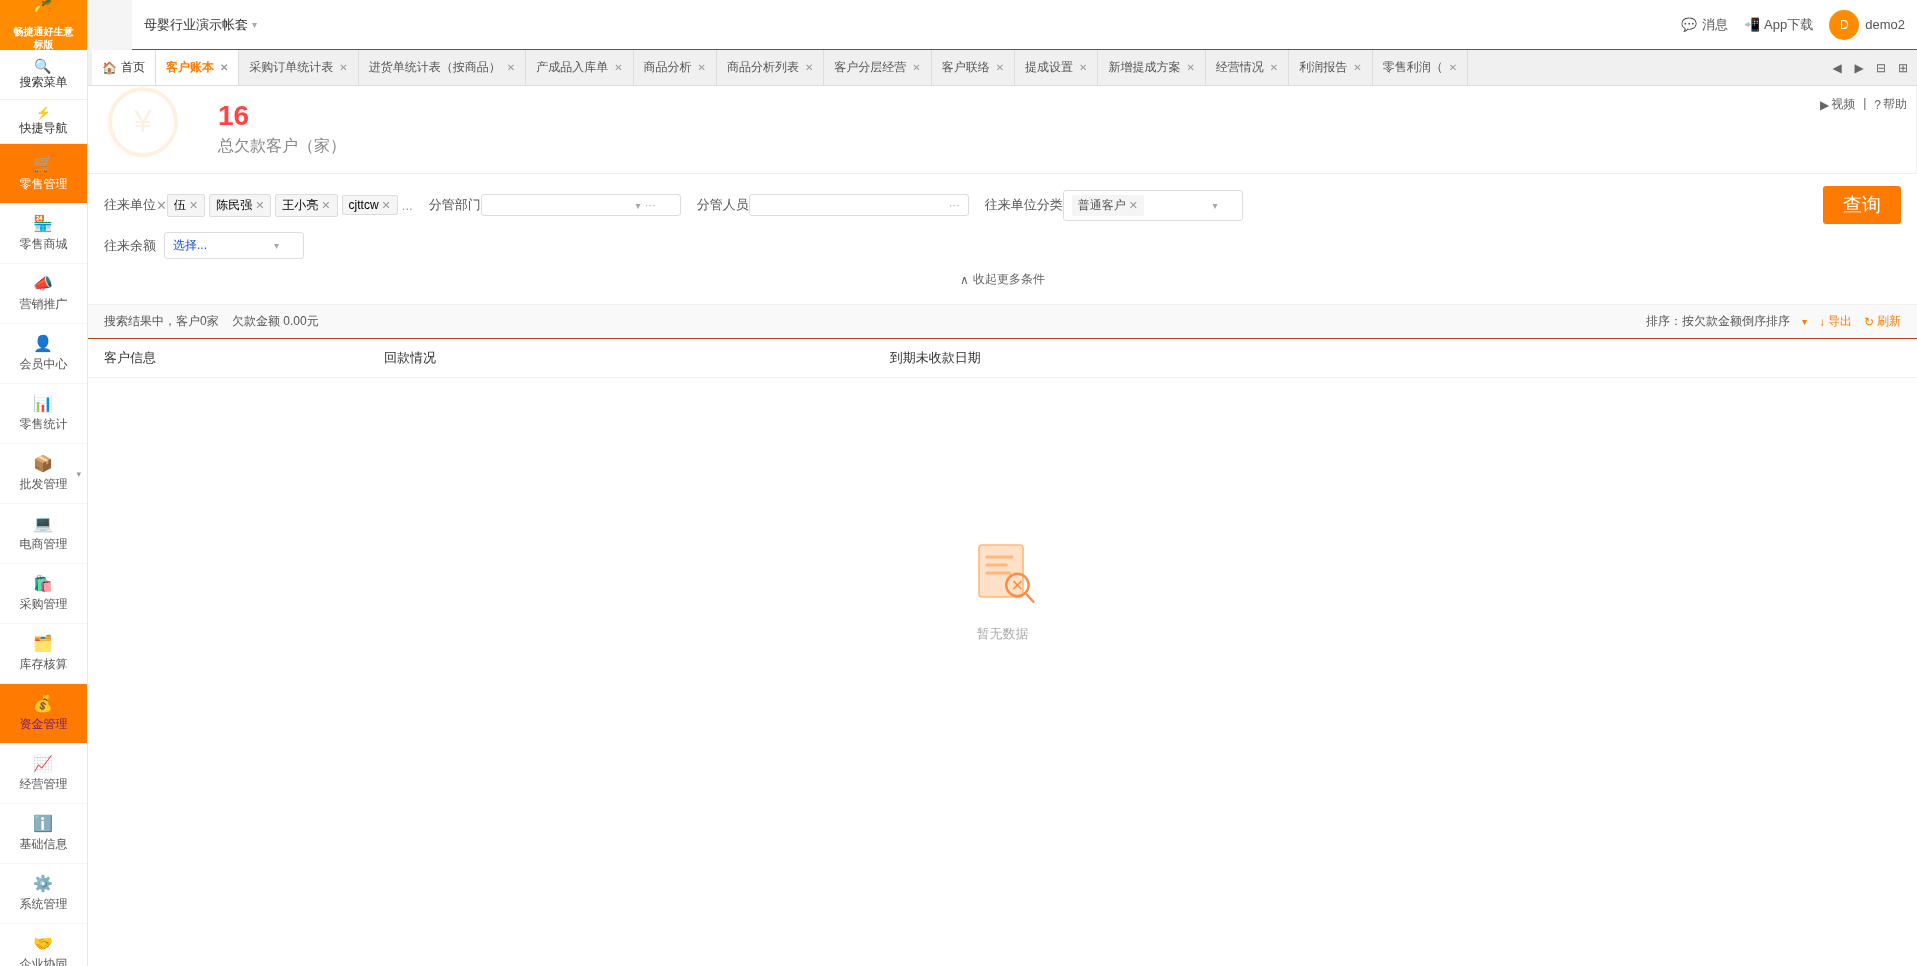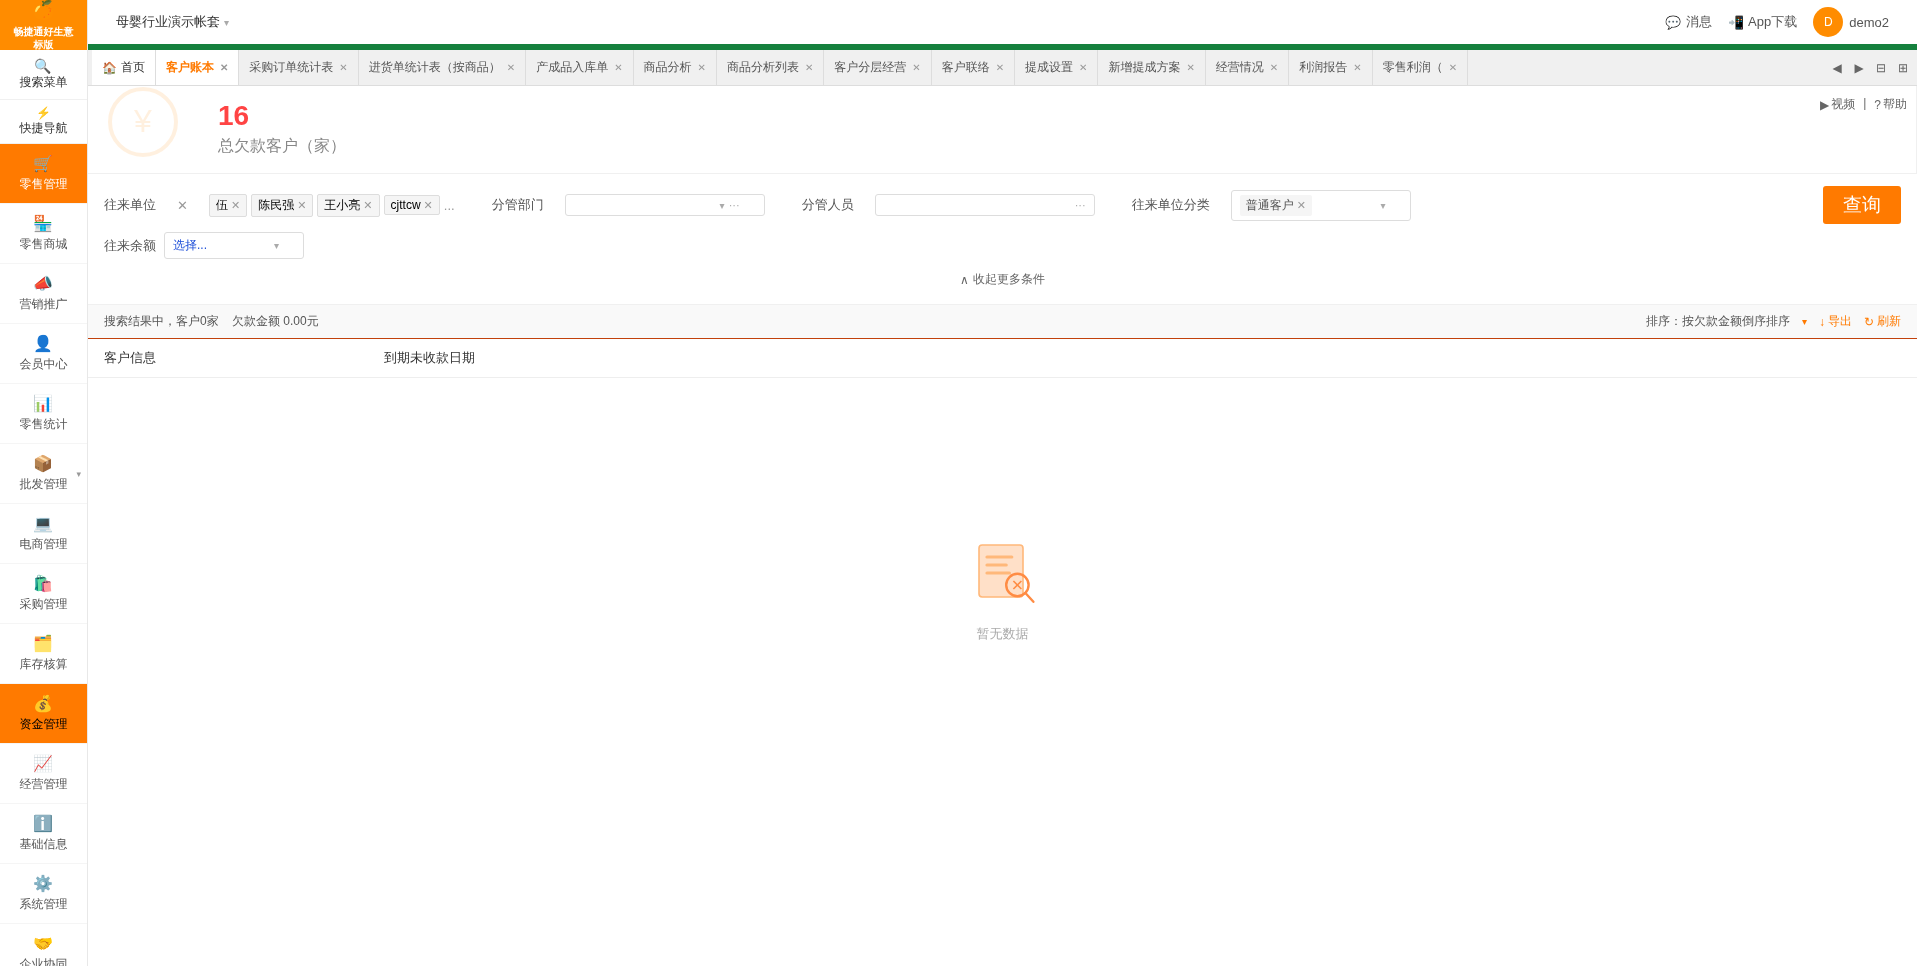--- a/index.html
+++ b/index.html
@@ -73,23 +73,24 @@
       flex-direction: column;
       overflow: hidden;
     }
 
     
     .topbar {
       height: 50px;
       background: #fff;
       display: flex;
       align-items: center;
-      padding: 0 28px;
-      border-bottom: 6px solid #15803d;
+      padding: 0 12px;
+      border-bottom: 1px solid #15803d;
       justify-content: space-between;
+      margin-left: 44px;
     }
     .topbar-left {
       display: flex;
       align-items: center;
       gap: 8px;
     }
     .topbar-selector {
       display: flex;
       align-items: center;
       gap: 4px;
@@ -230,21 +231,21 @@
 
     
     .filter-area {
       background: #fff;
       padding: 12px 16px;
       border-bottom: 1px solid #f0f0f0;
     }
     .filter-row {
       display: flex;
       align-items: center;
-      gap: 21px;
+      gap: 0;
       flex-wrap: wrap;
       margin-bottom: 8px;
     }
     .filter-label {
       font-size: 13px;
       color: #555;
       flex-shrink: 0;
     }
     .filter-tags {
       display: flex;
@@ -437,21 +438,21 @@
   <div class="sidebar-item">
     <span class="item-icon">🛍️</span>
     <span>采购管理</span>
   </div>
   <div class="sidebar-item">
     <span class="item-icon">🗂️</span>
     <span>库存核算</span>
   </div>
   <div class="sidebar-item" style="background:#ff7a00;color:#fff;">
     <span class="item-icon">💰</span>
-    <span style="color:#000000;">资金管理</span>
+    <span style="color:#701a75;">资金管理</span>
   </div>
   <div class="sidebar-item">
     <span class="item-icon">📈</span>
     <span>经营管理</span>
   </div>
   <div class="sidebar-item">
     <span class="item-icon">ℹ️</span>
     <span>基础信息</span>
   </div>
   <div class="sidebar-item">
@@ -669,20 +670,21 @@
           <div class="result-action">
             <span>↻</span>
             <span>刷新</span>
           </div>
         </div>
       </div>
 
       <div class="data-table">
         <div class="table-header">
           <div>客户信息</div>
+          <div>回款情况</div>
           <div>到期未收款日期</div>
         </div>
         <div class="table-body">
           <div class="empty-illustration">
             <svg viewBox="0 0 100 100" xmlns="http://www.w3.org/2000/svg">
 
               <rect x="20" y="15" width="55" height="65" rx="4" fill="#ffe0c8" stroke="#ffb87a" stroke-width="2"></rect>
               <rect x="28" y="28" width="35" height="4" rx="2" fill="#ffb87a"></rect>
               <rect x="28" y="38" width="28" height="4" rx="2" fill="#ffb87a"></rect>
               <rect x="28" y="48" width="32" height="4" rx="2" fill="#ffb87a"></rect>

